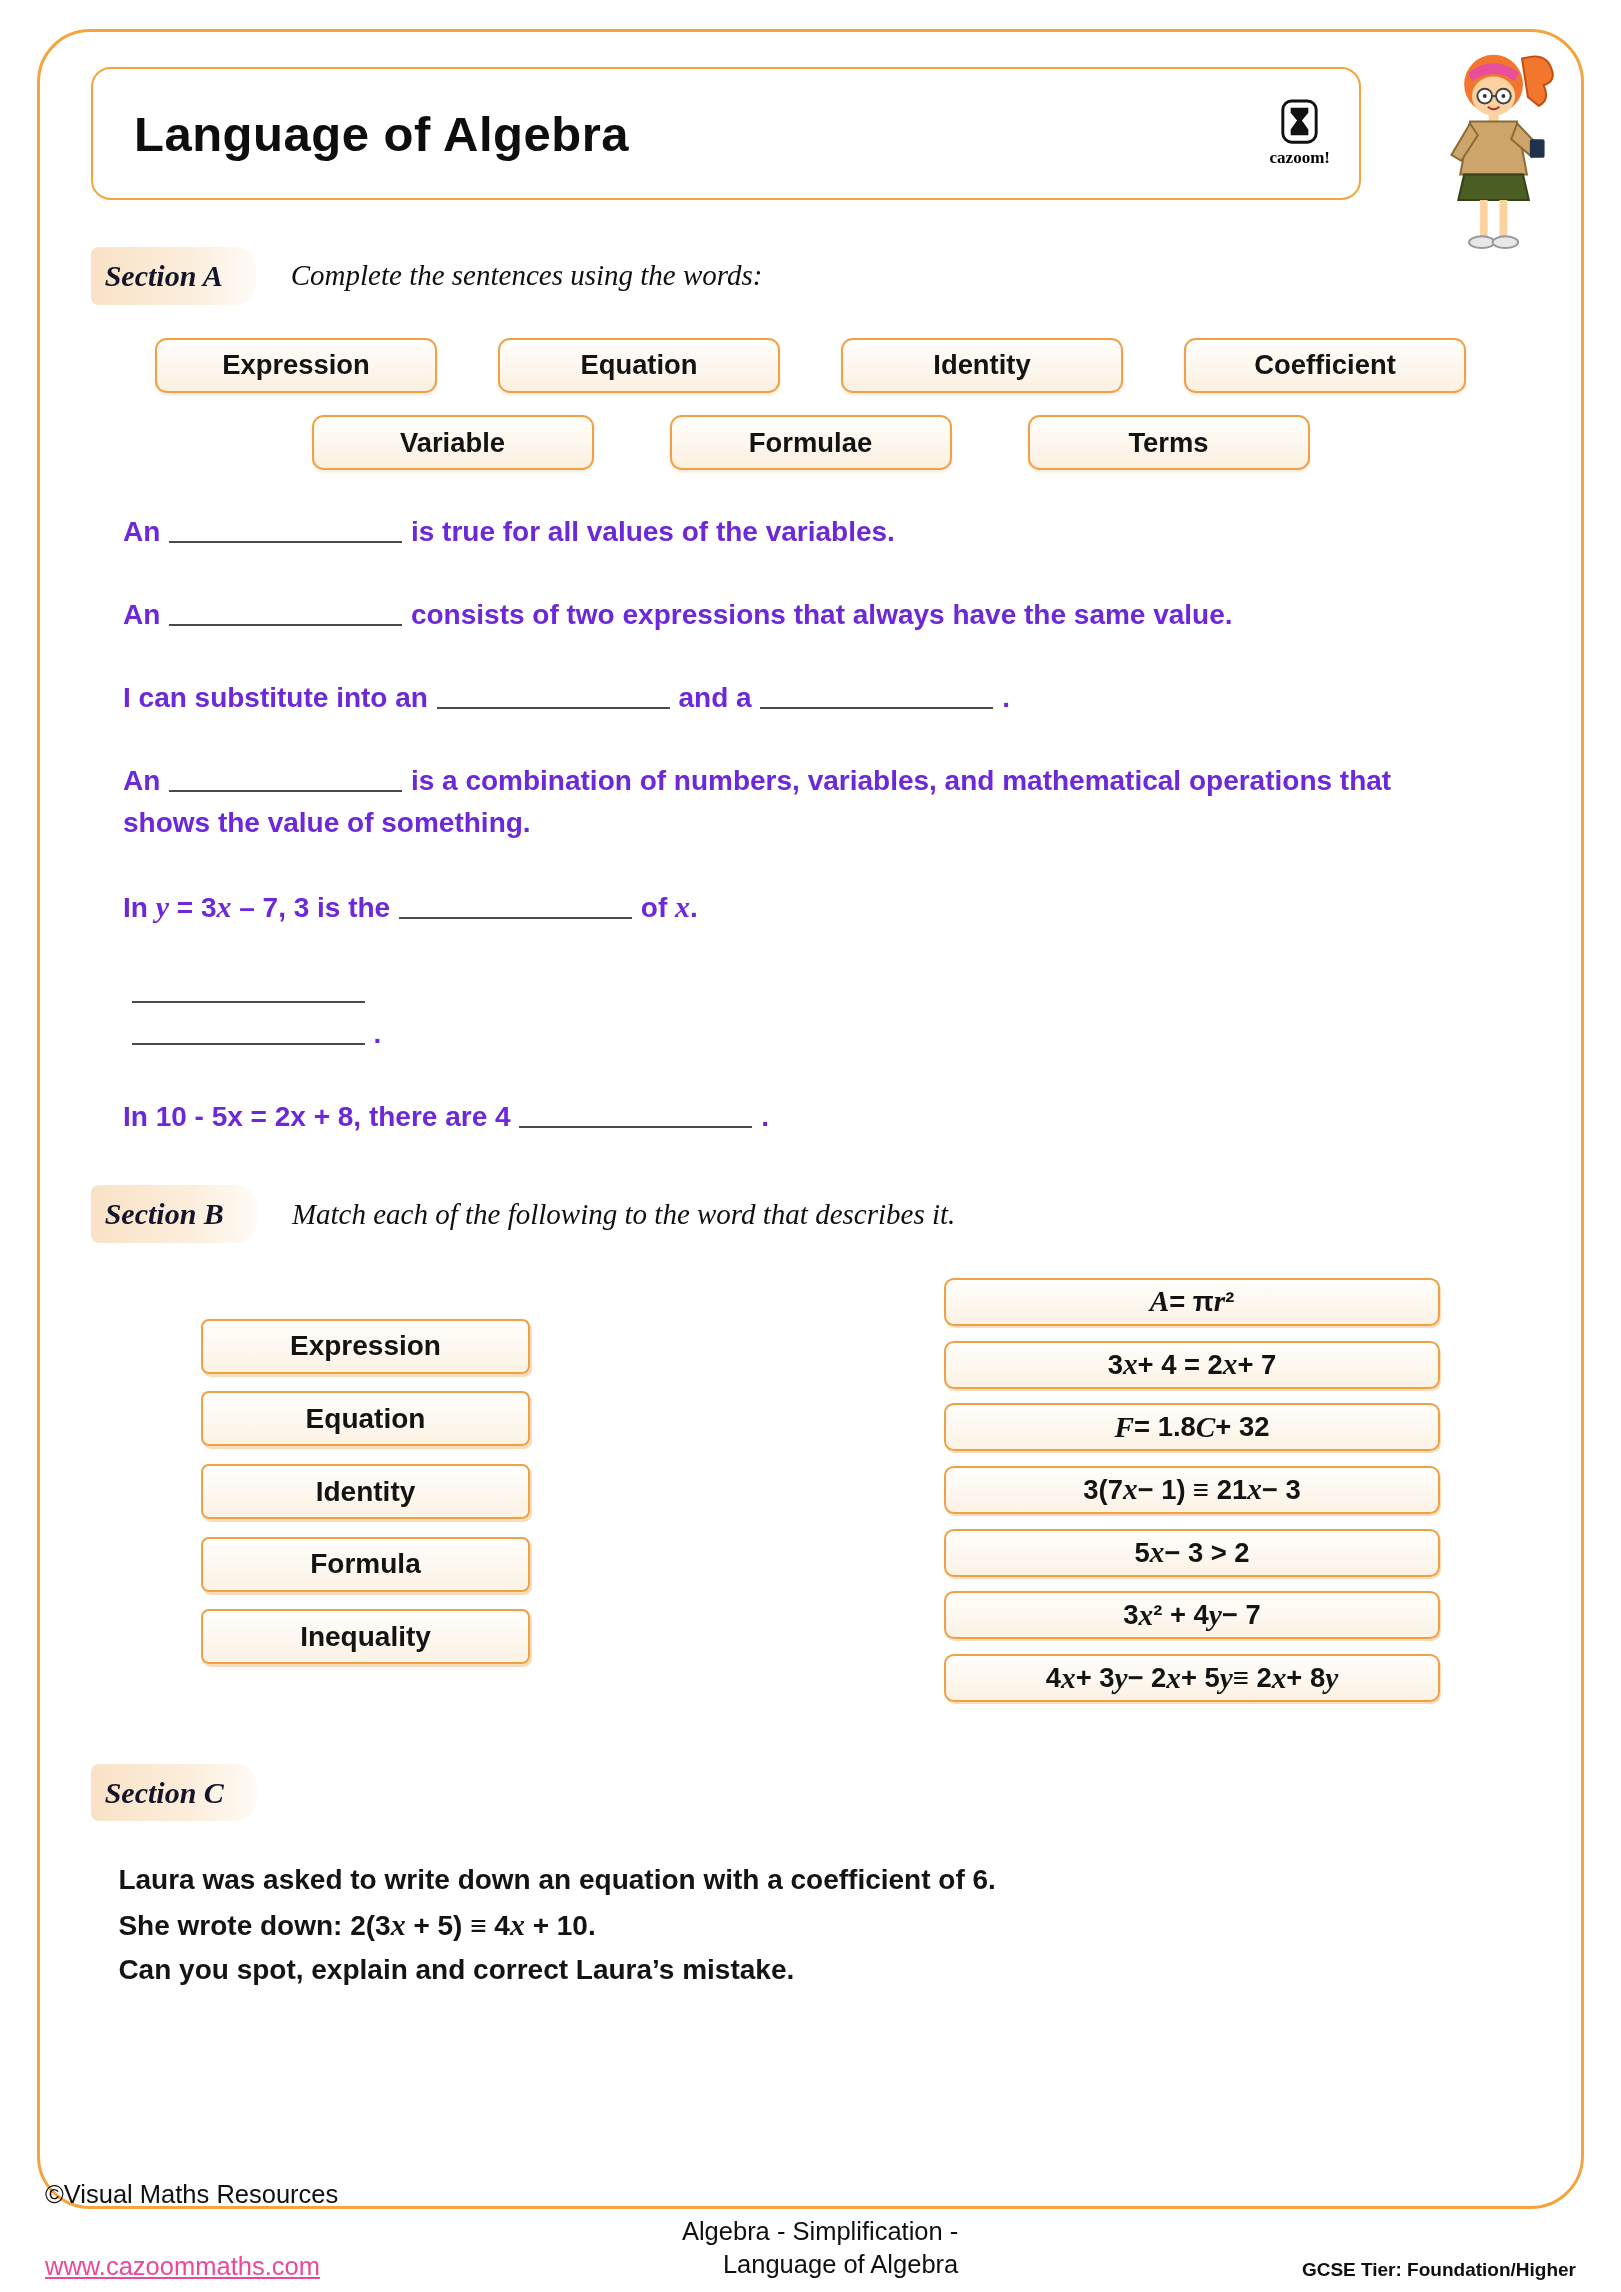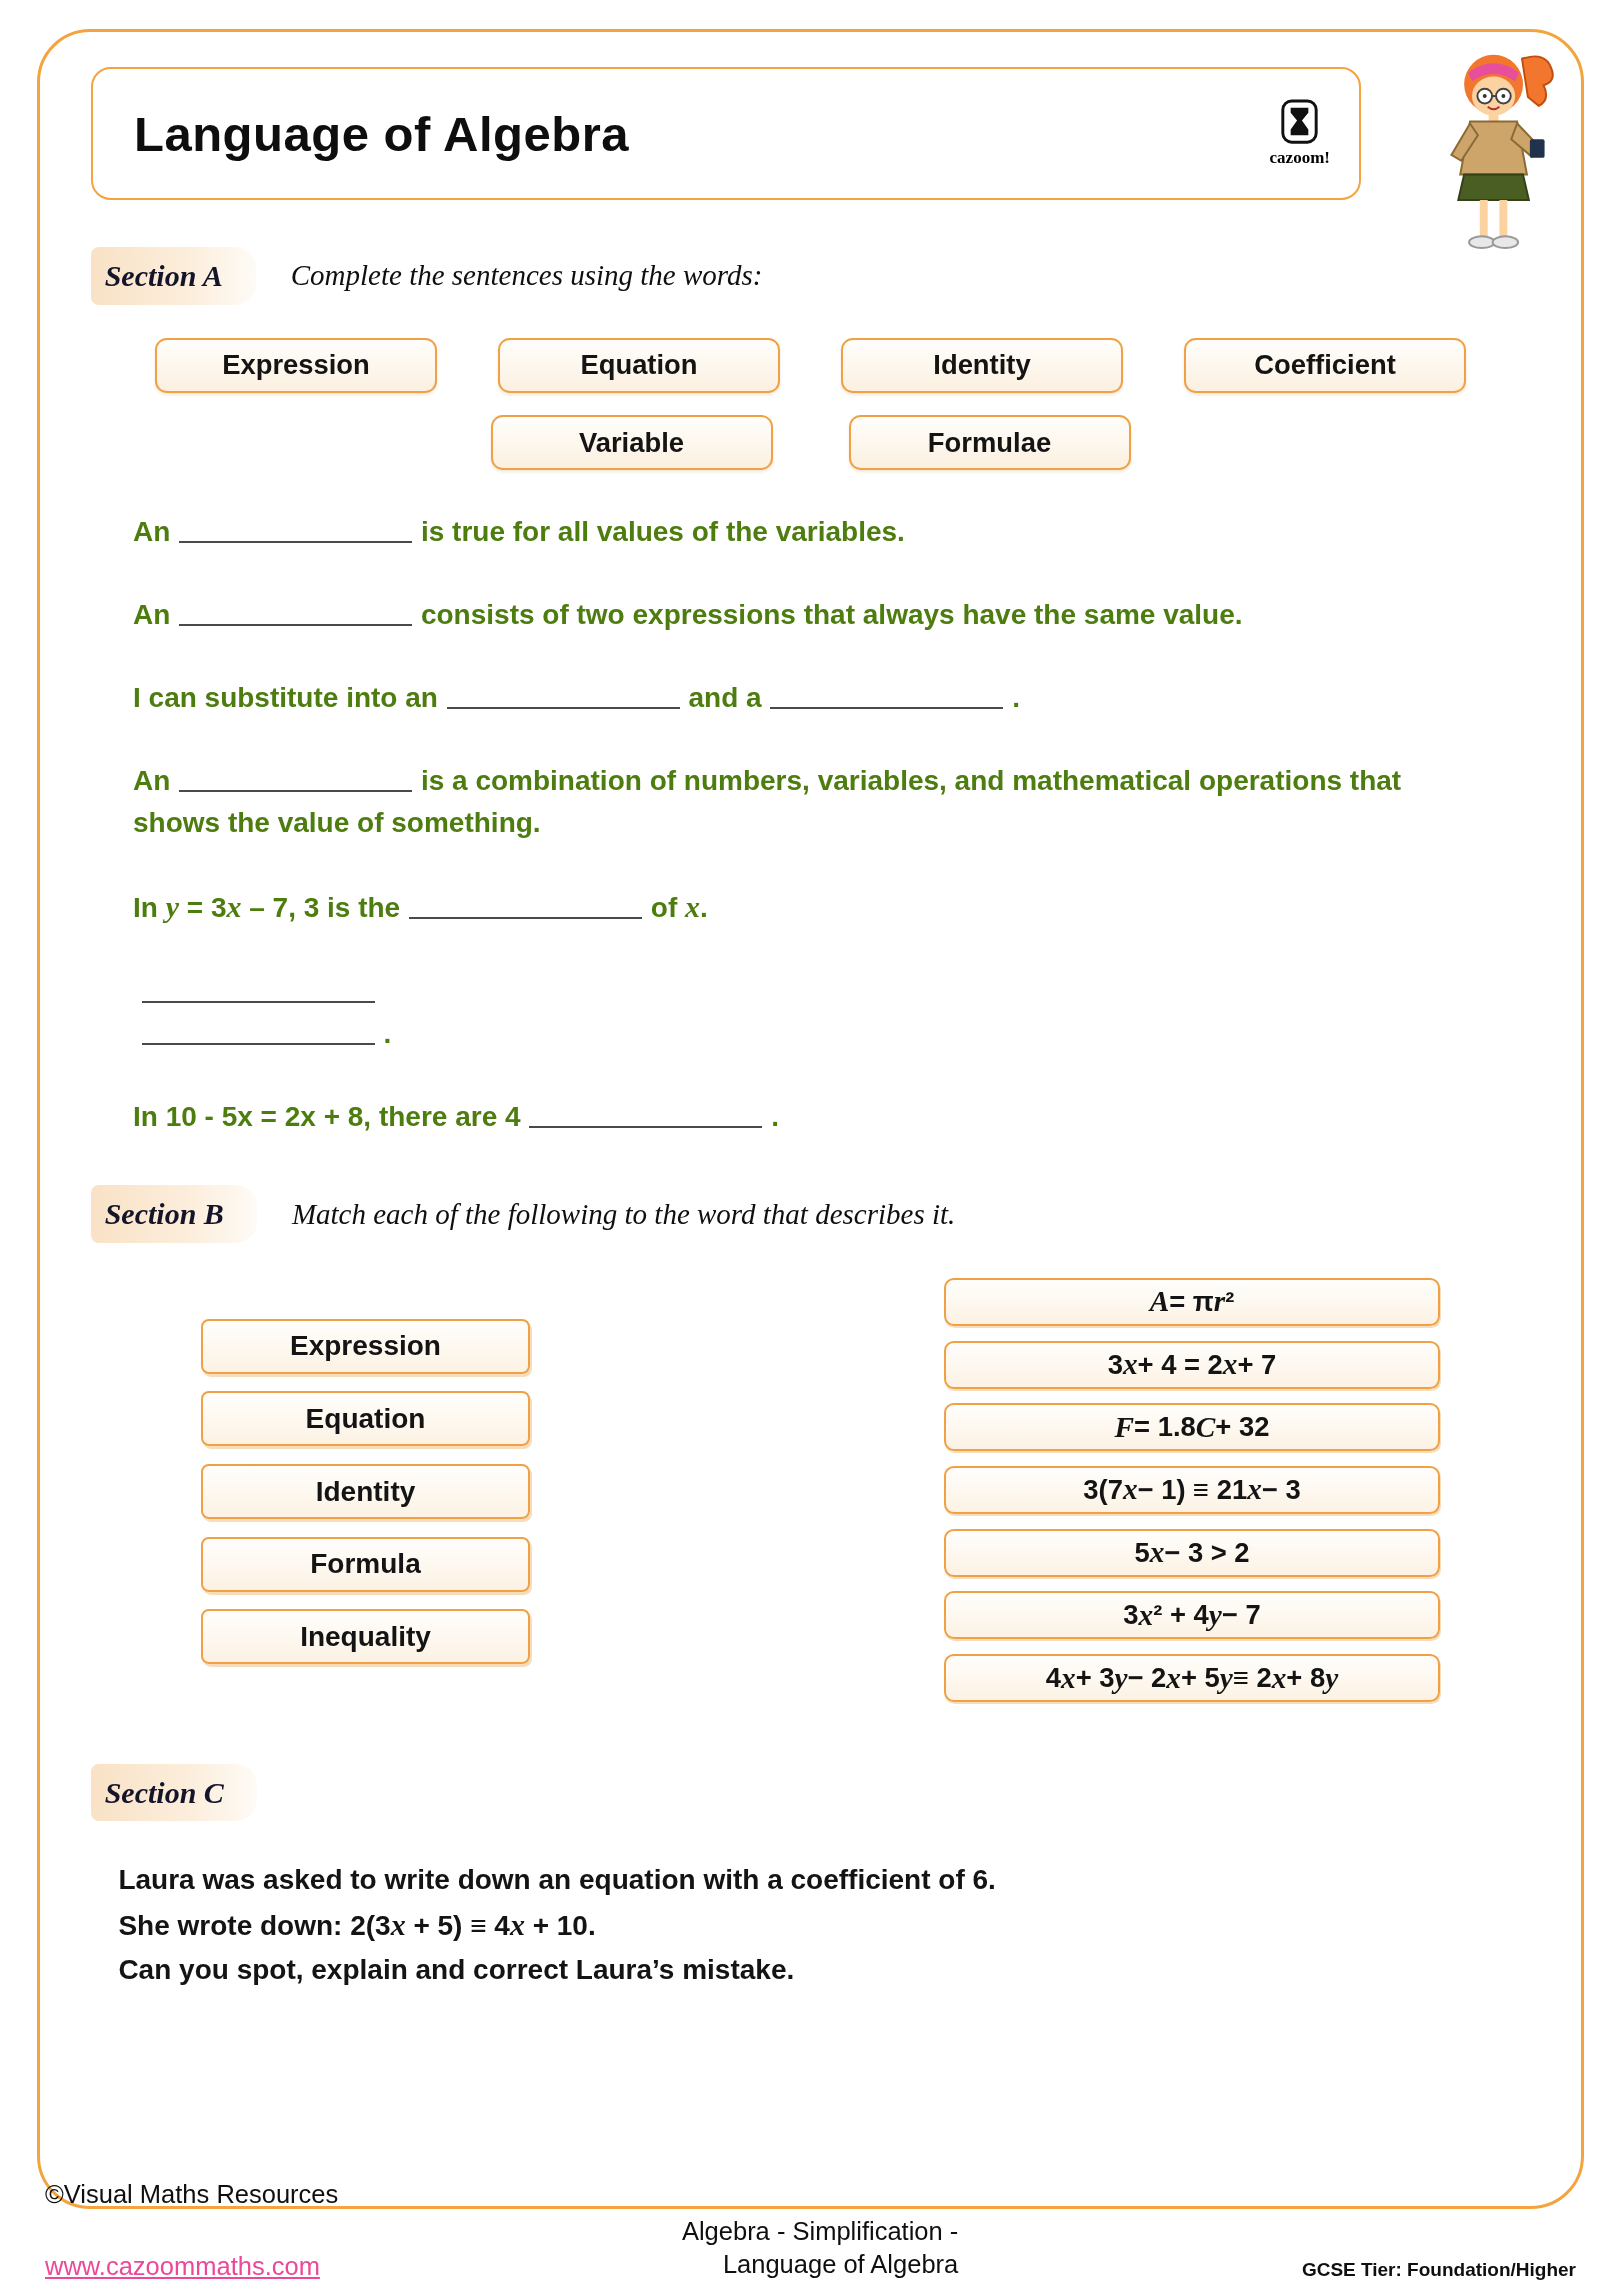--- a/index.html
+++ b/index.html
@@ -52,21 +52,21 @@
   .wordbank-row { display: flex; justify-content: center; gap: 61px; margin-top: 33px; }
   .wordbank-row.row2 { gap: 76px; margin-top: 21.6px; justify-content: center; }
   .wb-item {
     width: 282px; padding: 9.8px 0; text-align: center;
     font-size: 27.4px; font-weight: bold; color: #141414;
     border: 2.9px solid #F0A145; border-radius: 11.8px;
     background: linear-gradient(180deg, #FFFEFC 0%, #FBF0E0 100%);
     box-shadow: 0 2px 2.9px rgba(180,130,60,0.18);
   }
 
-  .sentences { margin: 41px 0 0 42px; font-size: 28px; font-weight: bold; color: #4d7c0f; }
+  .sentences { margin: 41px 0 0 32px; font-size: 28px; font-weight: bold; color: #6d28d9; }
   .sentences p { margin-bottom: 41px; line-height: 1.5; }
   .blank {
     display: inline-block; width: 233px; height: 19.6px;
     border-bottom: 2.5px solid #4a4a4a;
     margin: 0 8.8px; transform: translateY(2px);
   }
   .var {
     font-family: "Liberation Serif", serif; font-style: italic; font-weight: bold;
     font-size: 1.07em;
   }
@@ -129,20 +129,21 @@
 
   <div class="wordbank-row" id="wb1">
       <div class="wb-item">Expression</div>
       <div class="wb-item">Equation</div>
       <div class="wb-item">Identity</div>
       <div class="wb-item">Coefficient</div>
     </div>
   <div class="wordbank-row row2" id="wb2">
       <div class="wb-item">Variable</div>
       <div class="wb-item">Formulae</div>
+      <div class="wb-item">Terms</div>
     </div>
 
   <div class="sentences" id="sentences">
       <p><span class="seg">An</span><span class="blank"></span><span class="seg">is true for all values of the variables.</span></p>
       <p><span class="seg">An</span><span class="blank"></span><span class="seg">consists of two expressions that always have the same value.</span></p>
       <p><span class="seg">I can substitute into an</span><span class="blank"></span><span class="seg">and a</span><span class="blank"></span><span class="seg">.</span></p>
       <p><span class="seg">An</span><span class="blank"></span><span class="seg">is a combination of numbers, variables, and mathematical operations that</span><br><span class="seg">shows the value of something.</span></p>
       <p><span class="seg">In </span><span class="var">y</span><span class="seg"> = 3</span><span class="var">x</span><span class="seg"> – 7, 3 is the</span><span class="blank"></span><span class="seg">of </span><span class="var">x</span><span class="seg">.</span></p>
       <p><span class="blank"></span><br><span class="blank"></span><span class="seg">.</span></p>
       <p><span class="seg">In 10 - 5x = 2x + 8, there are 4</span><span class="blank"></span><span class="seg">.</span></p>

